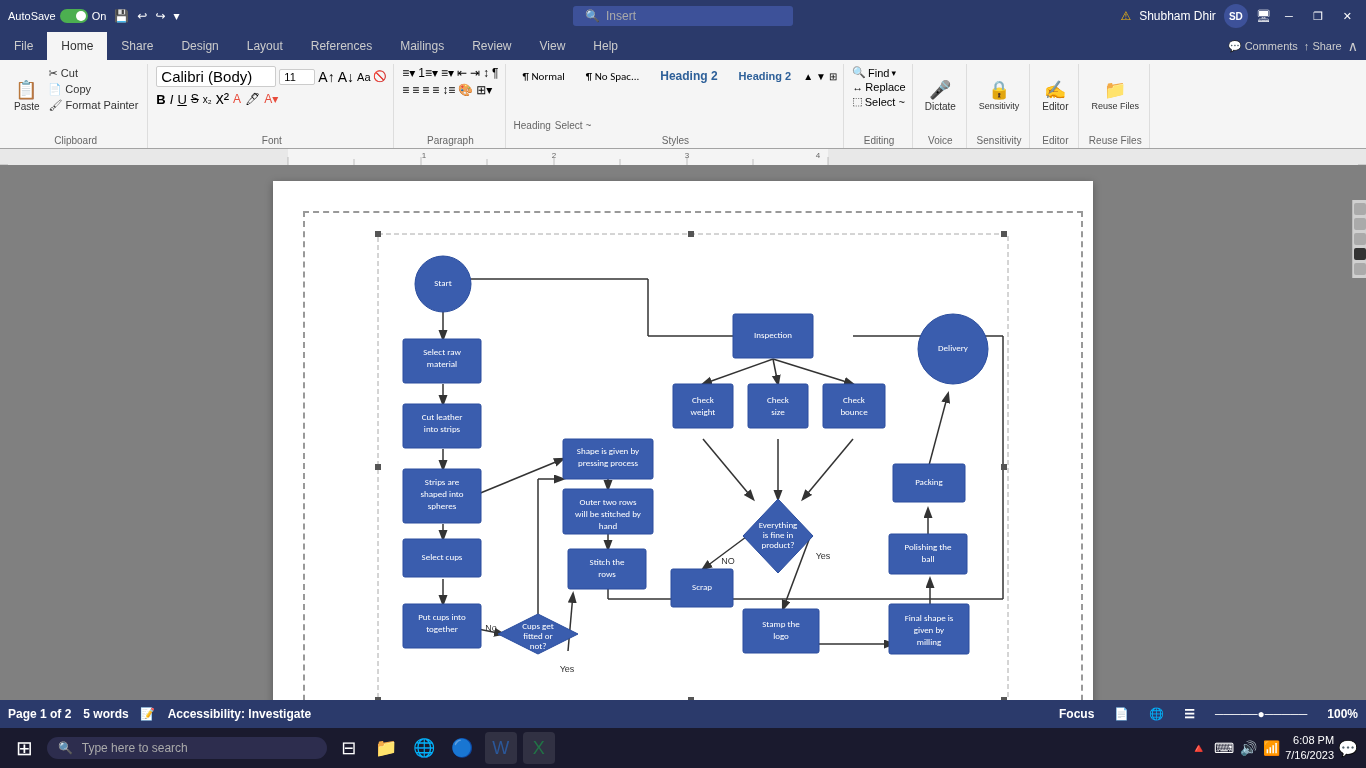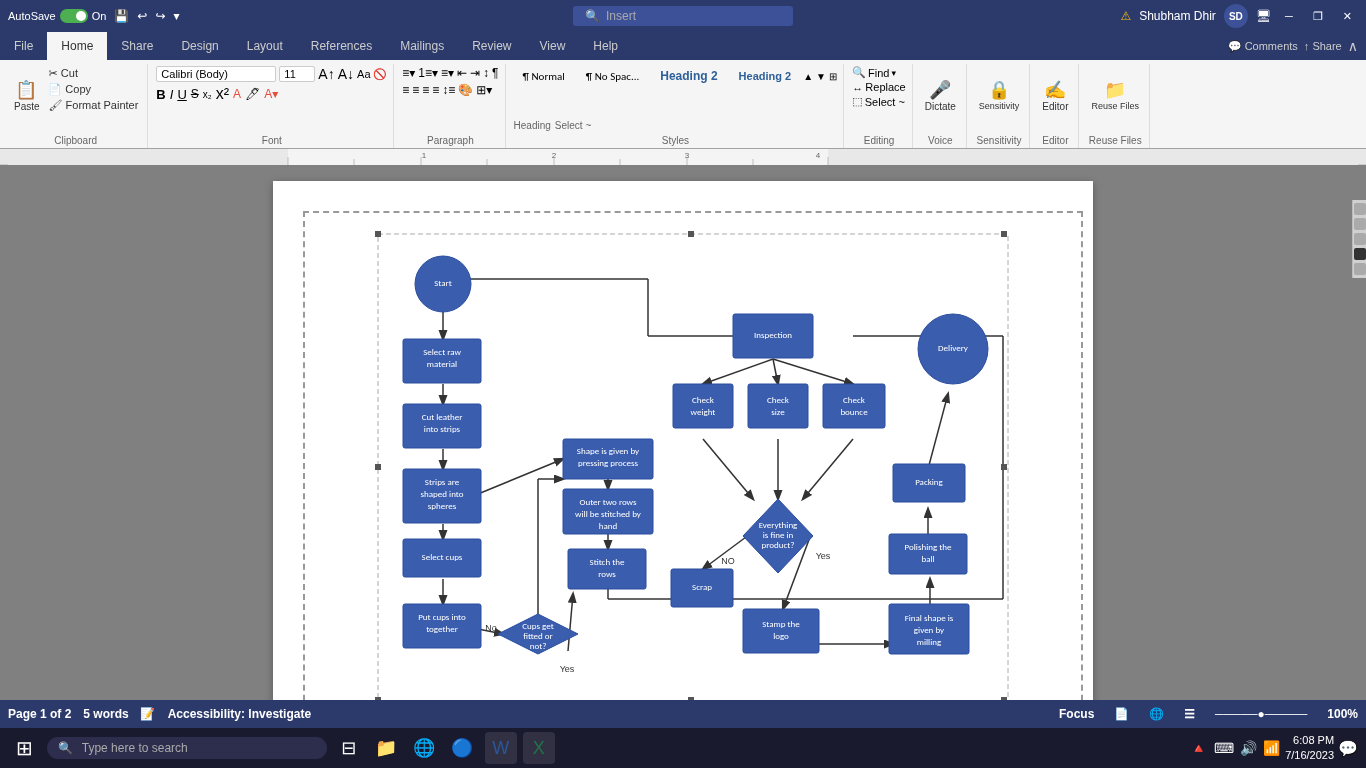--- a/index.html
+++ b/index.html
@@ -55,21 +55,21 @@
       padding: 2px 4px; border-radius: 3px; cursor: pointer; font-size: 10px; color: #333;
       min-width: 28px; height: 60px; gap: 2px;
     }
     .ribbon-btn-icon { font-size: 18px; line-height: 1; }
     .ribbon-btn-sm {
       display: flex; align-items: center; gap: 2px;
       padding: 1px 3px; border-radius: 2px; cursor: pointer; font-size: 11px; color: #333;
       white-space: nowrap;
     }
     .ribbon-col { display: flex; flex-direction: column; gap: 1px; }
-    .font-box { border: 1px solid #ccc; background: white; padding: 1px 4px; font-size: 11px; border-radius: 2px; width: 120px; }
+    .font-box { border: 1px solid #ccc; background: white; padding: 1px 4px; font-size: 15px; border-radius: 2px; width: 120px; }
     .font-size-box { border: 1px solid #ccc; background: white; padding: 1px 4px; font-size: 11px; border-radius: 2px; width: 36px; }
     .styles-gallery { display: flex; gap: 3px; align-items: center; }
     .style-item { padding: 2px 8px; border-radius: 2px; font-size: 11px; cursor: pointer; border: 1px solid transparent; }
     .style-normal { font-family: Calibri, sans-serif; }
     .style-nospace { font-family: Calibri, sans-serif; }
     .style-h1 { font-weight: bold; color: #2e6099; font-size: 12px; }
     .style-h2 { font-weight: bold; color: #2e6099; font-size: 11px; }
     .find-row { display: flex; align-items: center; gap: 2px; font-size: 11px; }
 
     

